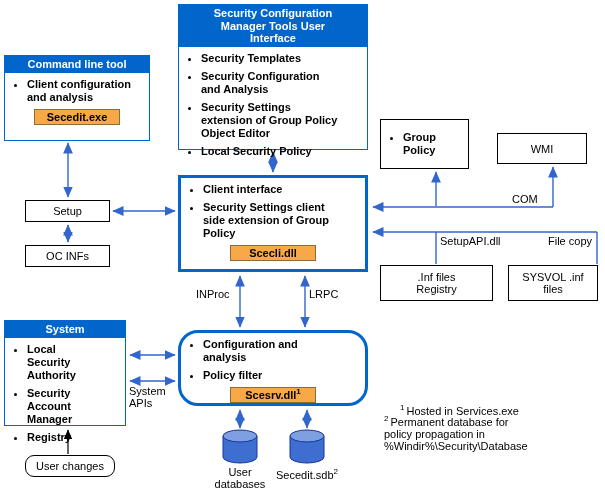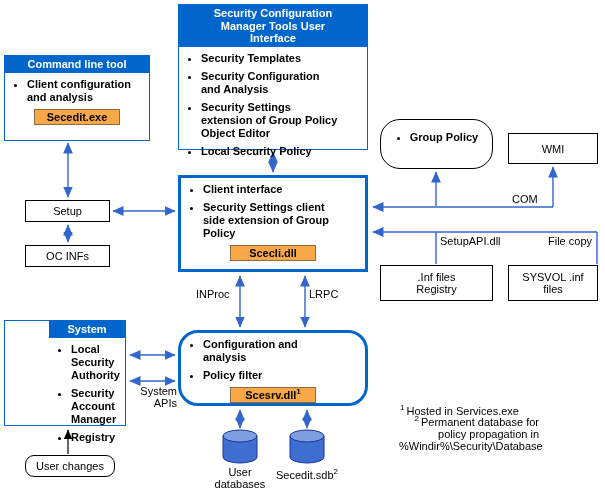--- a/index.html
+++ b/index.html
@@ -13,21 +13,21 @@
   .hbox .hdr { background: #0066CC; color: #fff; font-weight: bold; text-align: center; padding: 2px; line-height: 12.5px; }
   .tbox { position: absolute; border: 3px solid #0066CC; background: #fff; z-index: 1; }
   .pbox { position: absolute; border: 1px solid #000; background: #fff; z-index: 1;
           display: flex; flex-direction: column; align-items: center; justify-content: center;
           text-align: center; line-height: 12px; }
   ul.blt { margin: 4px 2px 0 4px; padding-left: 13px; line-height: 13px; list-style: disc outside; }
   ul.blt li { margin: 5px; padding: 0; font-weight: bold; }
   .orange { background: #F9A848; border: 1px solid #8A6D3B; font-weight: bold; text-align: center;
             width: 86px; margin: 4px auto 0; padding: 1px 0; }
   .lbl { position: absolute; line-height: 12px; z-index: 2; white-space: nowrap; }
-  .wrap { white-space: normal; text-align: right; }
+  .wrap { white-space: normal; }
   sup { font-size: 8px; vertical-align: super; line-height: 0; }
   .fn sup { margin-right: 2px; }
   .ui-li li { max-width: 140px; }
   .cmd-li li { max-width: 105px; }
   .cli-li li { max-width: 132px; }
   .sys-li li { max-width: 72px; }
   .dblabel { position: absolute; text-align: center; line-height: 12px; z-index: 2; }
 </style>
 </head>
 <body>
@@ -85,27 +85,27 @@
   </div>
 
   <div class="hbox" style="left:4px;top:55px;width:146px;height:86px;">
     <div class="hdr">Command line tool</div>
     <ul class="blt cmd-li">
       <li>Client configuration and analysis</li>
     </ul>
     <div class="orange">Secedit.exe</div>
   </div>
 
-  <div class="pbox" style="left:380px;top:119px;width:113px;height:50px;justify-content:flex-start;align-items:center;border-radius:20px;">
+  <div class="pbox" style="left:380px;top:119px;width:89px;height:50px;justify-content:flex-start;align-items:center;">
     <ul class="blt" style="margin-top:6px;text-align:left;">
       <li>Group Policy</li>
     </ul>
   </div>
 
-  <div class="pbox" style="left:508px;top:133px;width:90px;height:31px;">
+  <div class="pbox" style="left:497px;top:133px;width:90px;height:31px;">
     <span>WMI</span>
   </div>
 
   <div class="tbox" style="left:178px;top:175px;width:190px;height:97px;">
     <ul class="blt cli-li">
       <li>Client interface</li>
       <li>Security Settings client side extension of Group Policy</li>
     </ul>
     <div class="orange">Scecli.dll</div>
   </div>
@@ -121,21 +121,21 @@
   <div class="pbox" style="left:380px;top:265px;width:113px;height:36px;">
     <span>.Inf files</span>
     <span>Registry</span>
   </div>
 
   <div class="pbox" style="left:508px;top:265px;width:90px;height:36px;">
     <span>SYSVOL .inf</span>
     <span>files</span>
   </div>
 
-  <div class="hbox" style="left:4px;top:320px;width:122px;height:106px;padding-left:44px;">
+  <div class="hbox" style="left:4px;top:320px;width:122px;height:106px;">
     <div class="hdr">System</div>
     <ul class="blt sys-li">
       <li>Local Security Authority</li>
       <li>Security Account Manager</li>
       <li>Registry</li>
     </ul>
   </div>
 
   <div class="tbox" style="left:178px;top:330px;width:190px;height:76px;border-radius:20px;">
     <ul class="blt cli-li">
@@ -160,17 +160,17 @@
     <div>User</div>
     <div>databases</div>
   </div>
   <div class="dblabel" style="left:269px;top:469px;width:76px;">
     <span>Secedit.sdb</span><sup>2</sup>
   </div>
 
   <div class="lbl fn" style="left:400px;top:405px;">
     <sup>1</sup><span>Hosted in Services.exe</span>
   </div>
-  <div class="lbl fn wrap" style="left:399px;top:416px;width:140px;white-space:normal;">
+  <div class="lbl fn wrap" style="left:384px;top:416px;width:140px;white-space:normal;">
     <sup>2</sup><span>Permanent database for policy propagation in %Windir%\Security\Database</span>
   </div>
 
 </div>
 
 </body></html>

